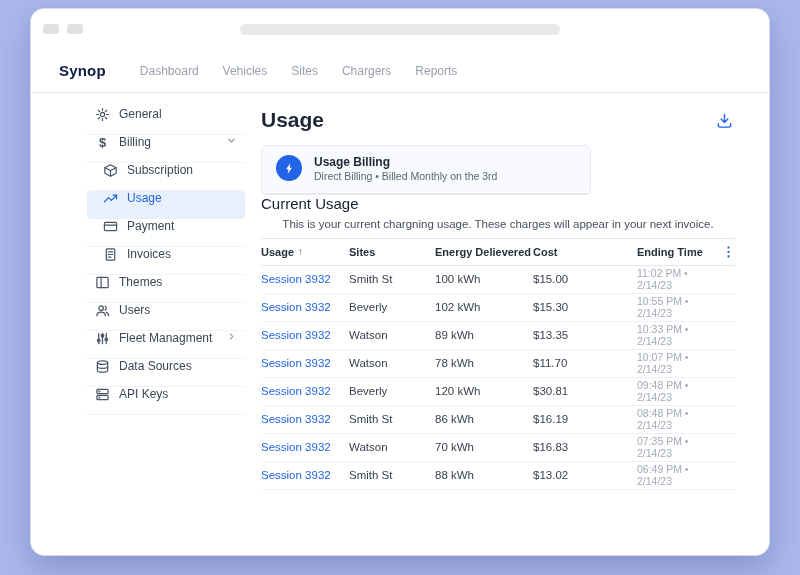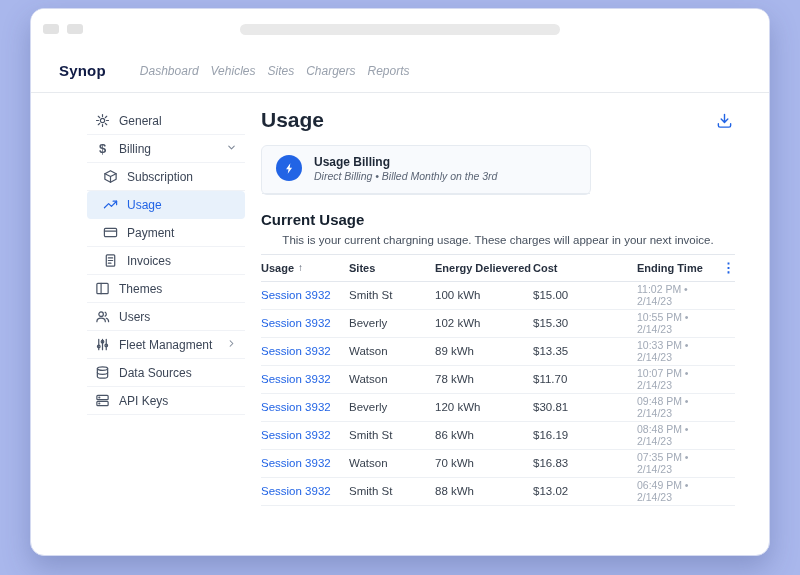--- a/index.html
+++ b/index.html
@@ -13,27 +13,27 @@
   
   .chrome { position:relative; height:40px; background:#fff; }
   .chrome .dot { position:absolute; top:15px; width:16px; height:10px; border-radius:3px; background:#e2e2e2; }
   .chrome .dot.d1 { left:12px; } .chrome .dot.d2 { left:36px; }
   .chrome .addr { position:absolute; top:15px; left:50%; transform:translateX(-50%);
     width:320px; height:11px; border-radius:6px; background:#e9e9e9; }
 
   
   .topnav { height:44px; display:flex; align-items:center; padding:0 28px; border-bottom:1px solid #e7eaee; }
   .logo { font-size:15px; font-weight:800; color:#101b45; letter-spacing:.2px; margin-right:34px; }
-  .navitems { display:flex; gap:12px;font-style:italic; }
+  .navitems { display:flex; gap:24px; }
   .navitem { font-size:12px; color:#99a1ad; cursor:default; }
 
   
   .appbody { display:flex; height:464px; }
   .sidebar { width:158px; margin-left:56px; padding-top:14px; flex:none; }
-  .sb-item { height:28px; display:flex; align-items:center; gap:9px; padding:0 8px;
+  .sb-item { height:28px; display:flex; align-items:flex-start; gap:9px; padding:0 8px;
     border-bottom:1px solid #f0f2f6; font-size:12px; color:#3c4657; }
   .sb-item.sub { padding-left:16px; }
   .sb-item.active { background:#e8f1fb; color:#2264e5; border-radius:4px; border-bottom-color:transparent; }
   .icon { width:15px; height:15px; display:inline-flex; align-items:center; justify-content:center; flex:none; }
   .icon svg { width:15px; height:15px; }
   .icon svg * { stroke:#4a5466; stroke-width:1.3; fill:none; stroke-linecap:round; stroke-linejoin:round; }
   .sb-item.active .icon svg * { stroke:#2264e5; }
   .icon-txt { width:15px; text-align:center; font-size:13px; font-weight:700; color:#4a5466; flex:none; }
   .chev { margin-left:auto; }
   .chev svg { width:11px; height:11px; }
@@ -50,24 +50,24 @@
   .bill-card { margin-top:12px; width:330px; background:#f8fafd; border:1px solid #e6ebf1; border-radius:6px; }
   .bc-row { display:flex; align-items:flex-start; gap:12px; padding:9px 14px; }
   .bc-row.top2 { align-items:flex-start; }
   .bc-divider { border-top:1px solid #e6ebf1; }
   .bolt-circle { width:26px; height:26px; border-radius:50%; background:#2264e5; display:flex; align-items:center; justify-content:center; flex:none; }
   .bolt-circle svg { width:13px; height:13px; }
   .cardicon { width:20px; height:20px; flex:none; margin-top:2px; }
   .cardicon svg { width:20px; height:20px; }
   .cardicon svg * { stroke:#2264e5; stroke-width:1.4; fill:none; stroke-linecap:round; }
   .bc-title { font-size:12px; font-weight:700; color:#1d2736; line-height:1.25; }
-  .bc-sub { font-size:10.5px; color:#5b6575; line-height:1.3;font-style:italic; }
+  .bc-sub { font-size:10.5px; color:#5b6575; line-height:1.3; }
   .update-link { margin-left:auto; align-self:center; font-size:12px; font-weight:500; color:#2264e5; }
 
-  .section-title { margin-top:16px; font-size:15px; font-weight:700; color:#15202e; }
+  .section-title { font-size:15px; font-weight:400; color:#15202e; }
   .section-desc { margin-top:6px; font-size:11.5px; color:#46505e;text-align:center; }
 
   .table { margin-top:8px; }
   .t-row { display:grid; grid-template-columns:88px 86px 98px 104px 1fr 20px; align-items:center; }
   .t-head { height:28px; border-top:1px solid #e3e7ed; border-bottom:1px solid #e3e7ed;
     font-size:11px; font-weight:700; color:#27303f; }
   .th { display:flex; align-items:center; gap:4px; }
   .sort { font-size:10px; color:#4a5466; }
   .th-kebab { justify-content:flex-end; font-size:13px; font-weight:700; color:#2264e5; }
   .t-body .t-row { height:28px; border-bottom:1px solid #edf0f4; font-size:11.5px; color:#39424f; }

